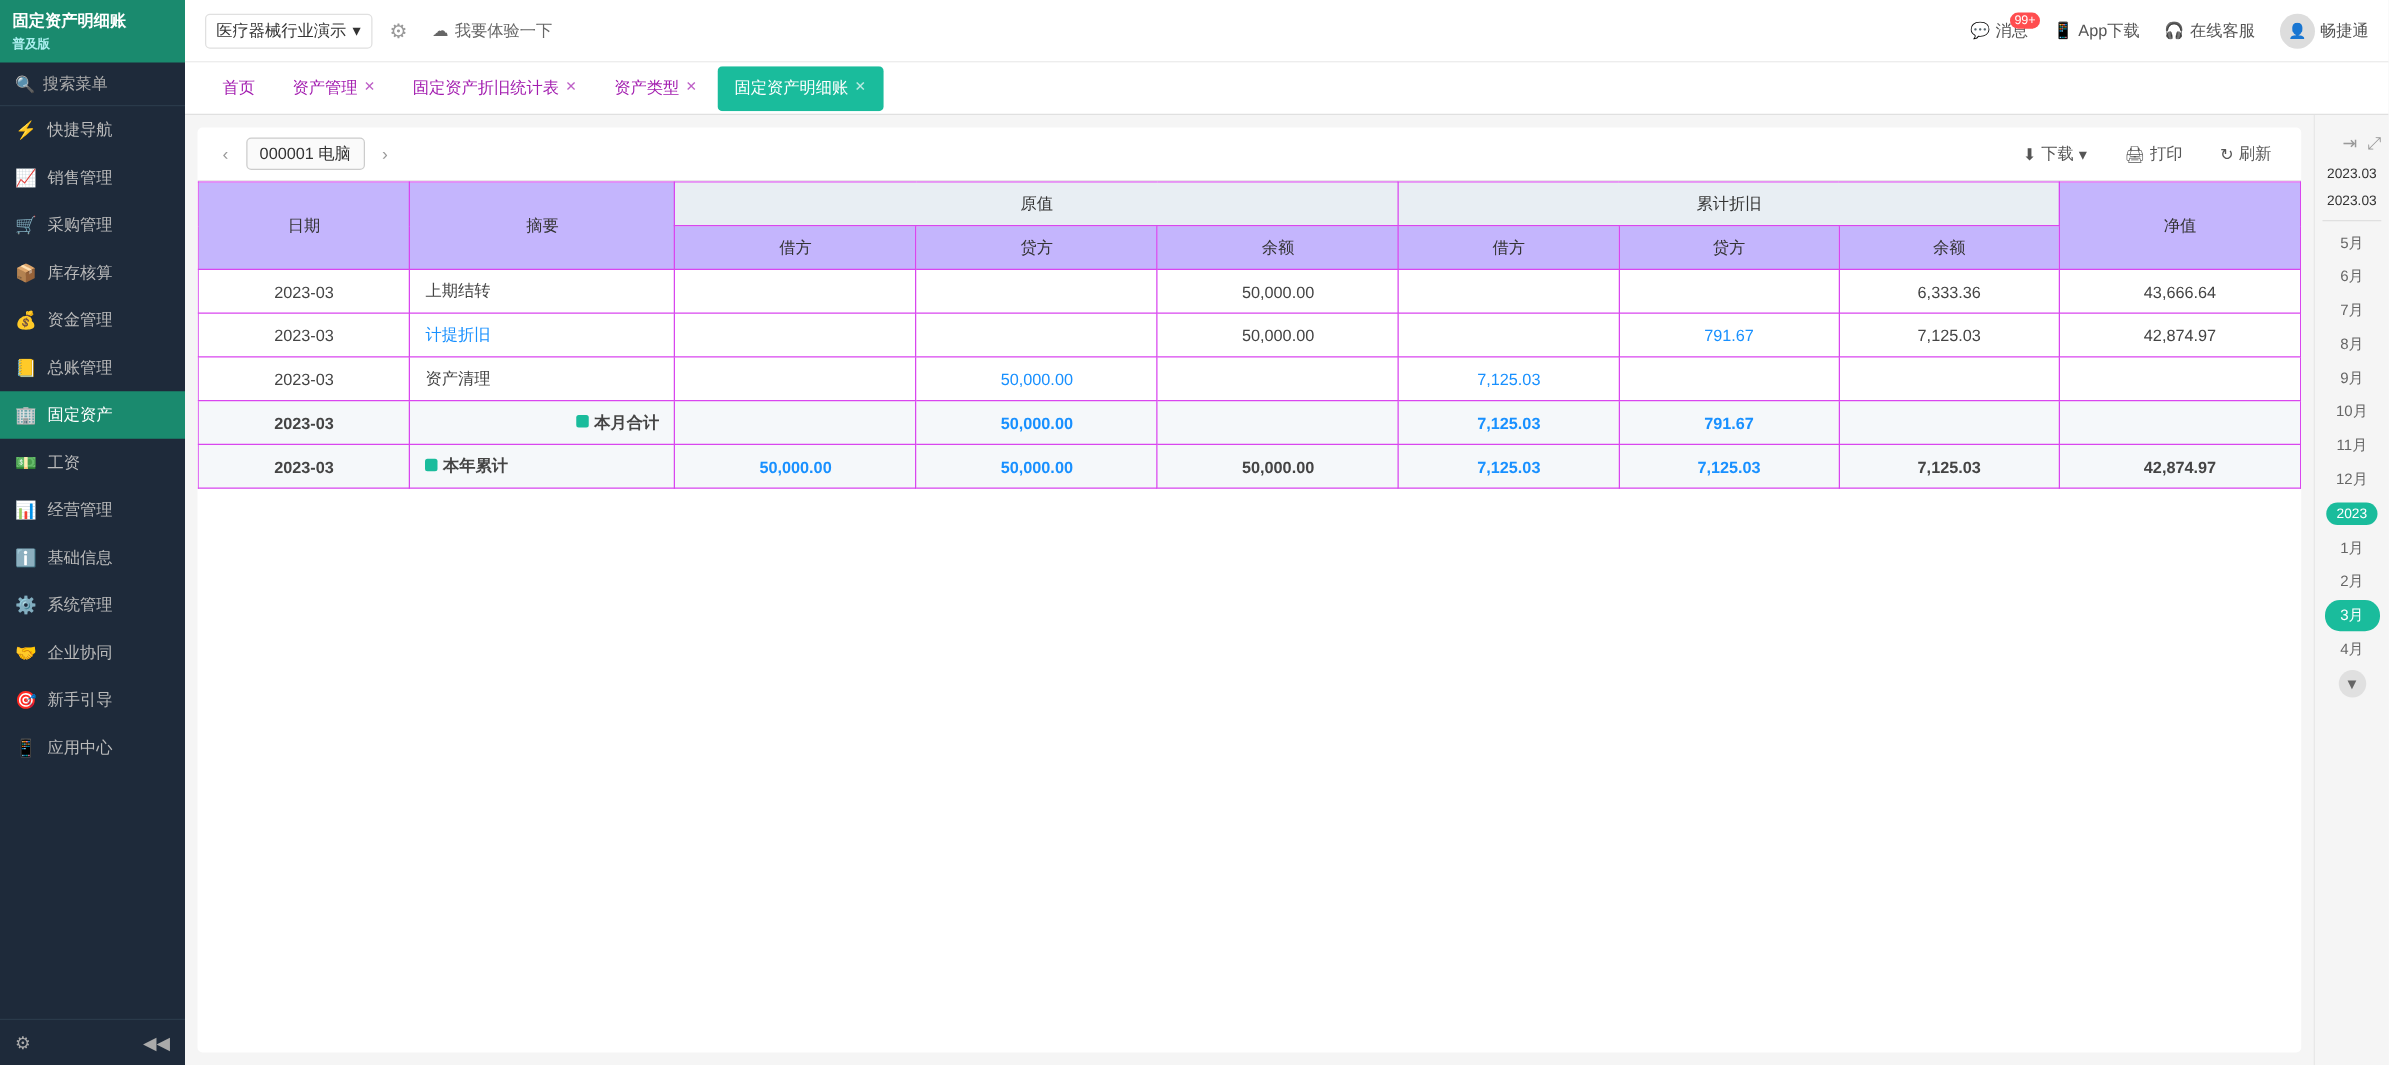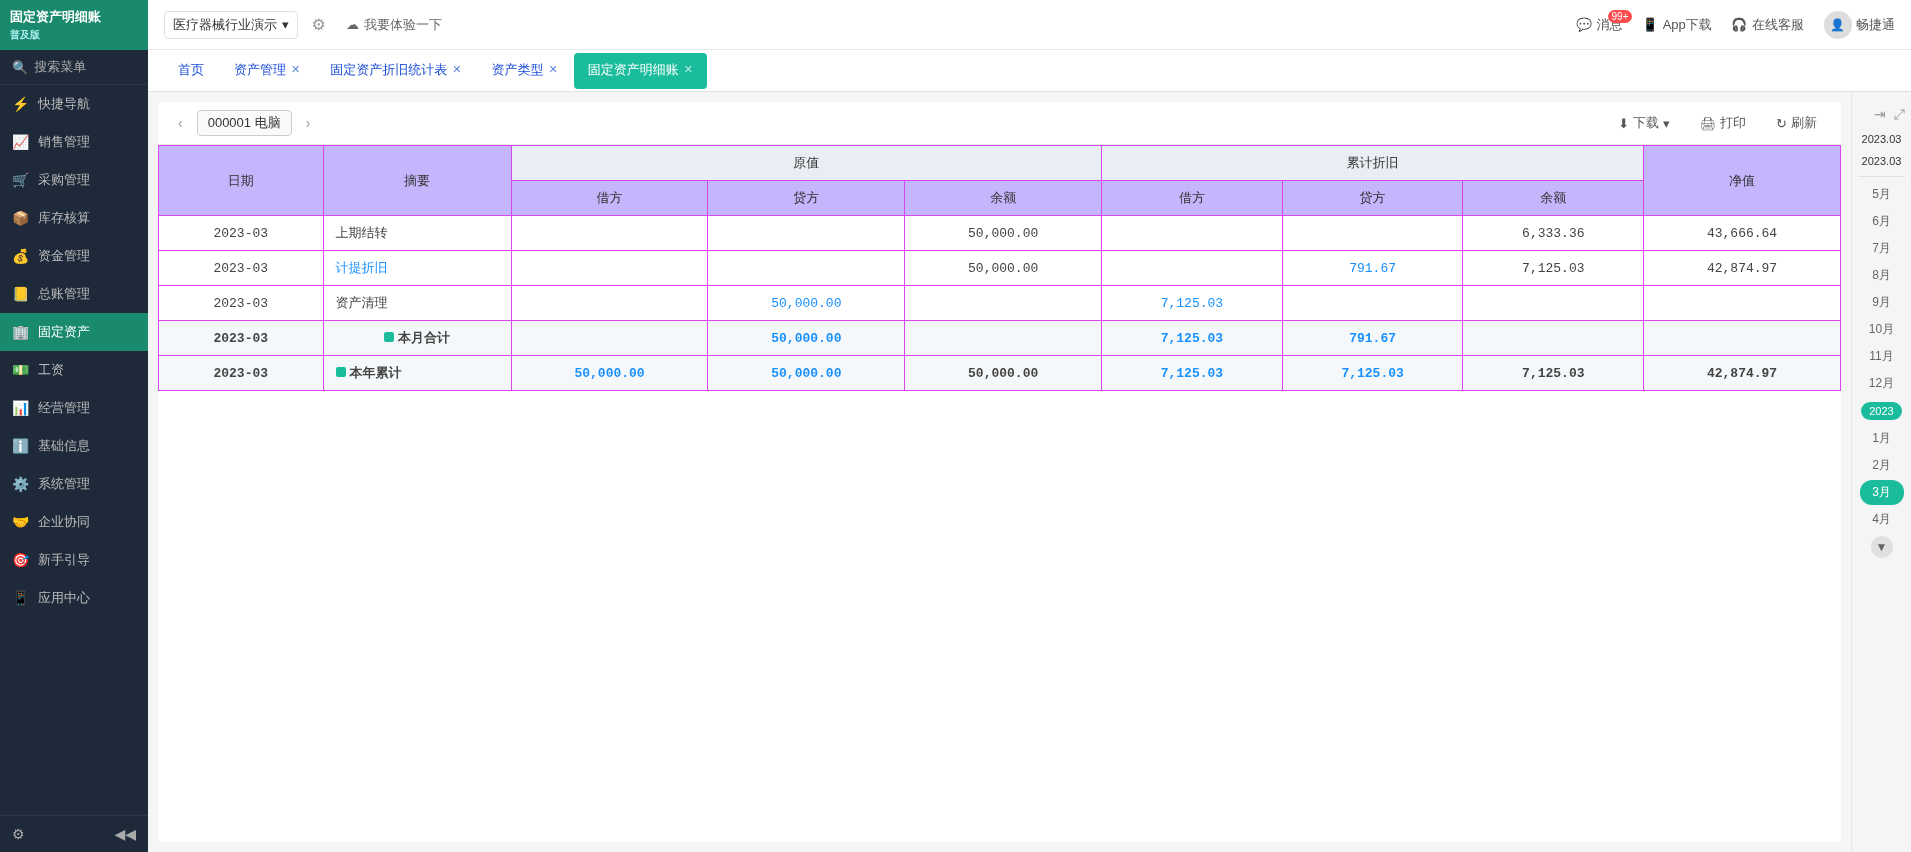--- a/index.html
+++ b/index.html
@@ -150,21 +150,21 @@
       display: flex;
       align-items: center;
       padding: 0 16px;
       border-bottom: 1px solid #e0e0e0;
       height: 42px;
       gap: 2px;
     }
     .tab {
       padding: 8px 14px;
       font-size: 13px;
-      color: #1d4ed8;
+      color: #a21caf;
       cursor: pointer;
       border-bottom: 2px solid transparent;
       white-space: nowrap;
       display: flex;
       align-items: center;
       gap: 5px;
     }
     .tab.active {
       background: #1abc9c;
       color: white;
@@ -249,21 +249,21 @@
       border: 1px solid #d946ef;
       padding: 8px 12px;
       text-align: center;
       white-space: nowrap;
     }
     th {
       background: #c4b5fd;
       color: #333;
       font-weight: normal;
     }
-    td { color: #444; font-family: Liberation Mono, monospace; }
+    td { color: #444; }
     .th-group {
       background: #e8eef3;
     }
     .row-total td { background: #f5f8fa; font-weight: bold; }
     .green-dot {
       display: inline-block;
       width: 10px;
       height: 10px;
       background: #1abc9c;
       border-radius: 2px;
@@ -541,21 +541,21 @@
                 <td></td>
                 <td class="blue-num">50,000.00</td>
                 <td></td>
                 <td class="blue-num">7,125.03</td>
                 <td></td>
                 <td></td>
                 <td></td>
               </tr>
               <tr class="row-total">
                 <td>2023-03</td>
-                <td style="text-align: center;"><span class="green-dot"></span><span>本月合计</span></td>
+                <td style="text-align: right;"><span class="green-dot"></span><span>本月合计</span></td>
                 <td></td>
                 <td class="blue-num">50,000.00</td>
                 <td></td>
                 <td class="blue-num">7,125.03</td>
                 <td class="blue-num">791.67</td>
                 <td></td>
                 <td></td>
               </tr>
               <tr class="row-total">
                 <td>2023-03</td>

